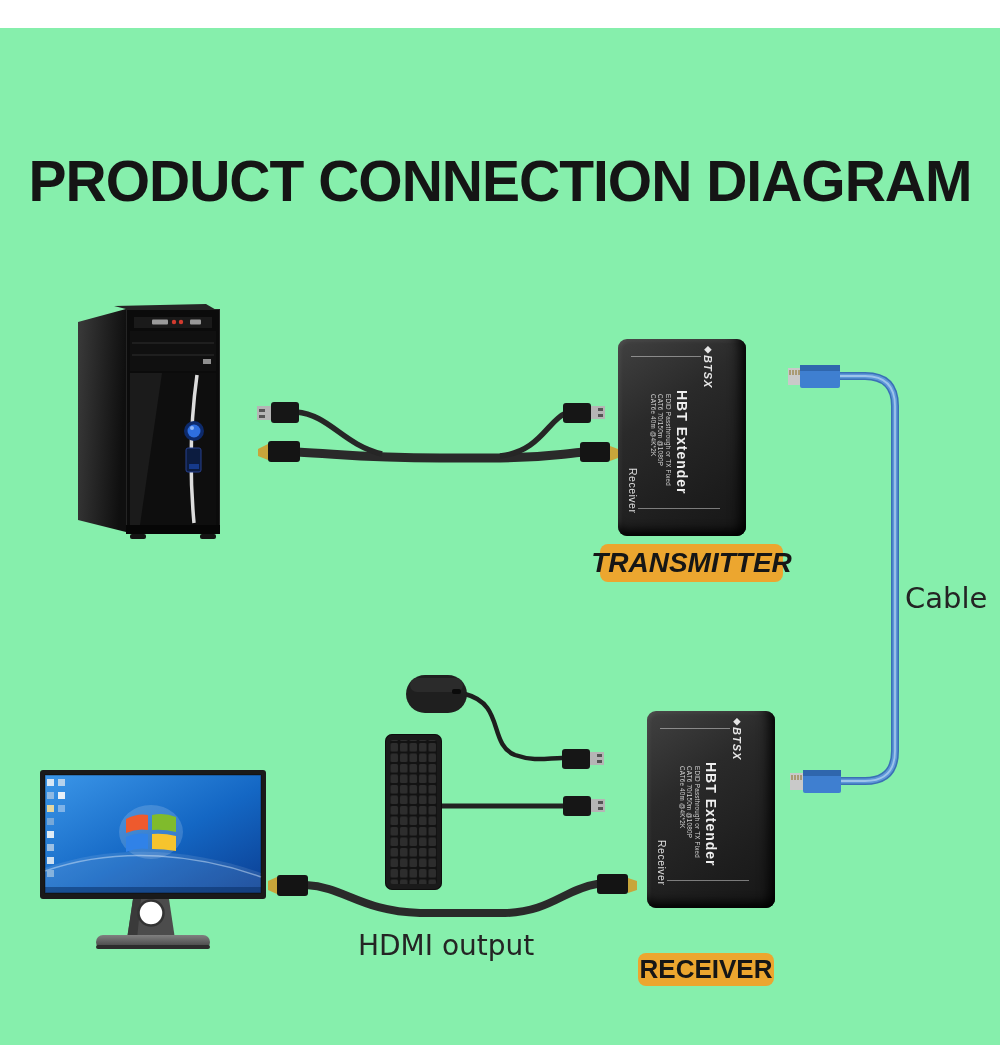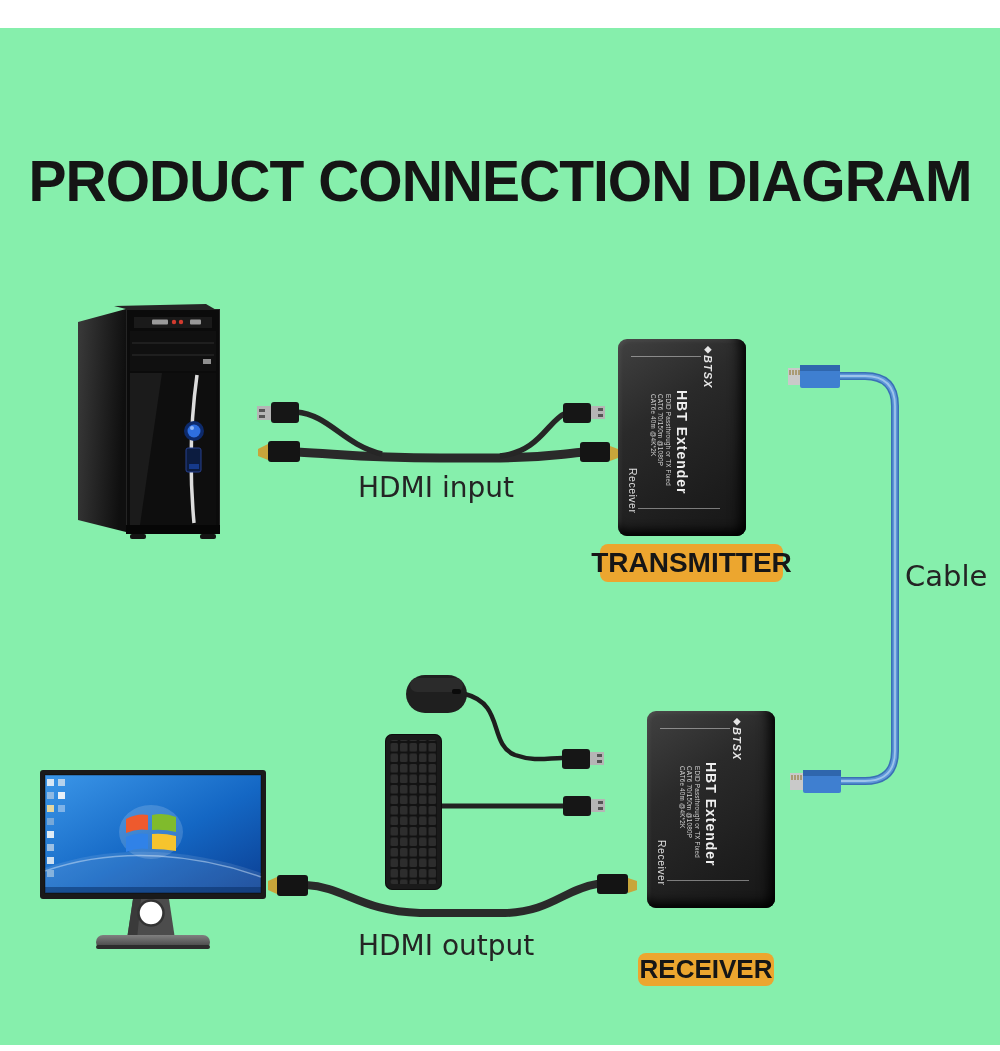--- a/index.html
+++ b/index.html
@@ -255,20 +255,19 @@
     <div class="box-title vtext">HBT Extender</div>
     <div class="box-specs vtext">
       <span>EDID Passthrough or TX Fixed</span>
       <span>CAT6 70/150m @1080P</span>
       <span>CAT6e 40m @4K*2K</span>
     </div>
     <div class="box-line bottom"></div>
     <div class="box-port vtext">Receiver</div>
   </div>
 
-  <div class="diagram-label abs" style="left:358px; top:443px;">HDMI input</div>
   <div class="diagram-label abs" style="left:358px; top:901px;text-align:right;">HDMI output</div>
-  <div class="diagram-label abs" style="left:905px; top:531px; font-size:29px;">Cable</div>
-
-  <div class="badge abs" style="left:600px; top:516px; width:183px; height:38px; font-size:28px;">TRANSMITTER</div>
+  <div class="diagram-label abs" style="left:905px; top:553px; font-size:29px;">Cable</div>
+
+  <div class="badge abs" style="left:600px; top:516px; width:183px; height:38px; font-size:28px;font-style:italic;">TRANSMITTER</div>
   <div class="badge abs" style="left:638px; top:925px; width:136px; height:33px; font-size:26px;">RECEIVER</div>
 
 </div>
 
 </body></html>

